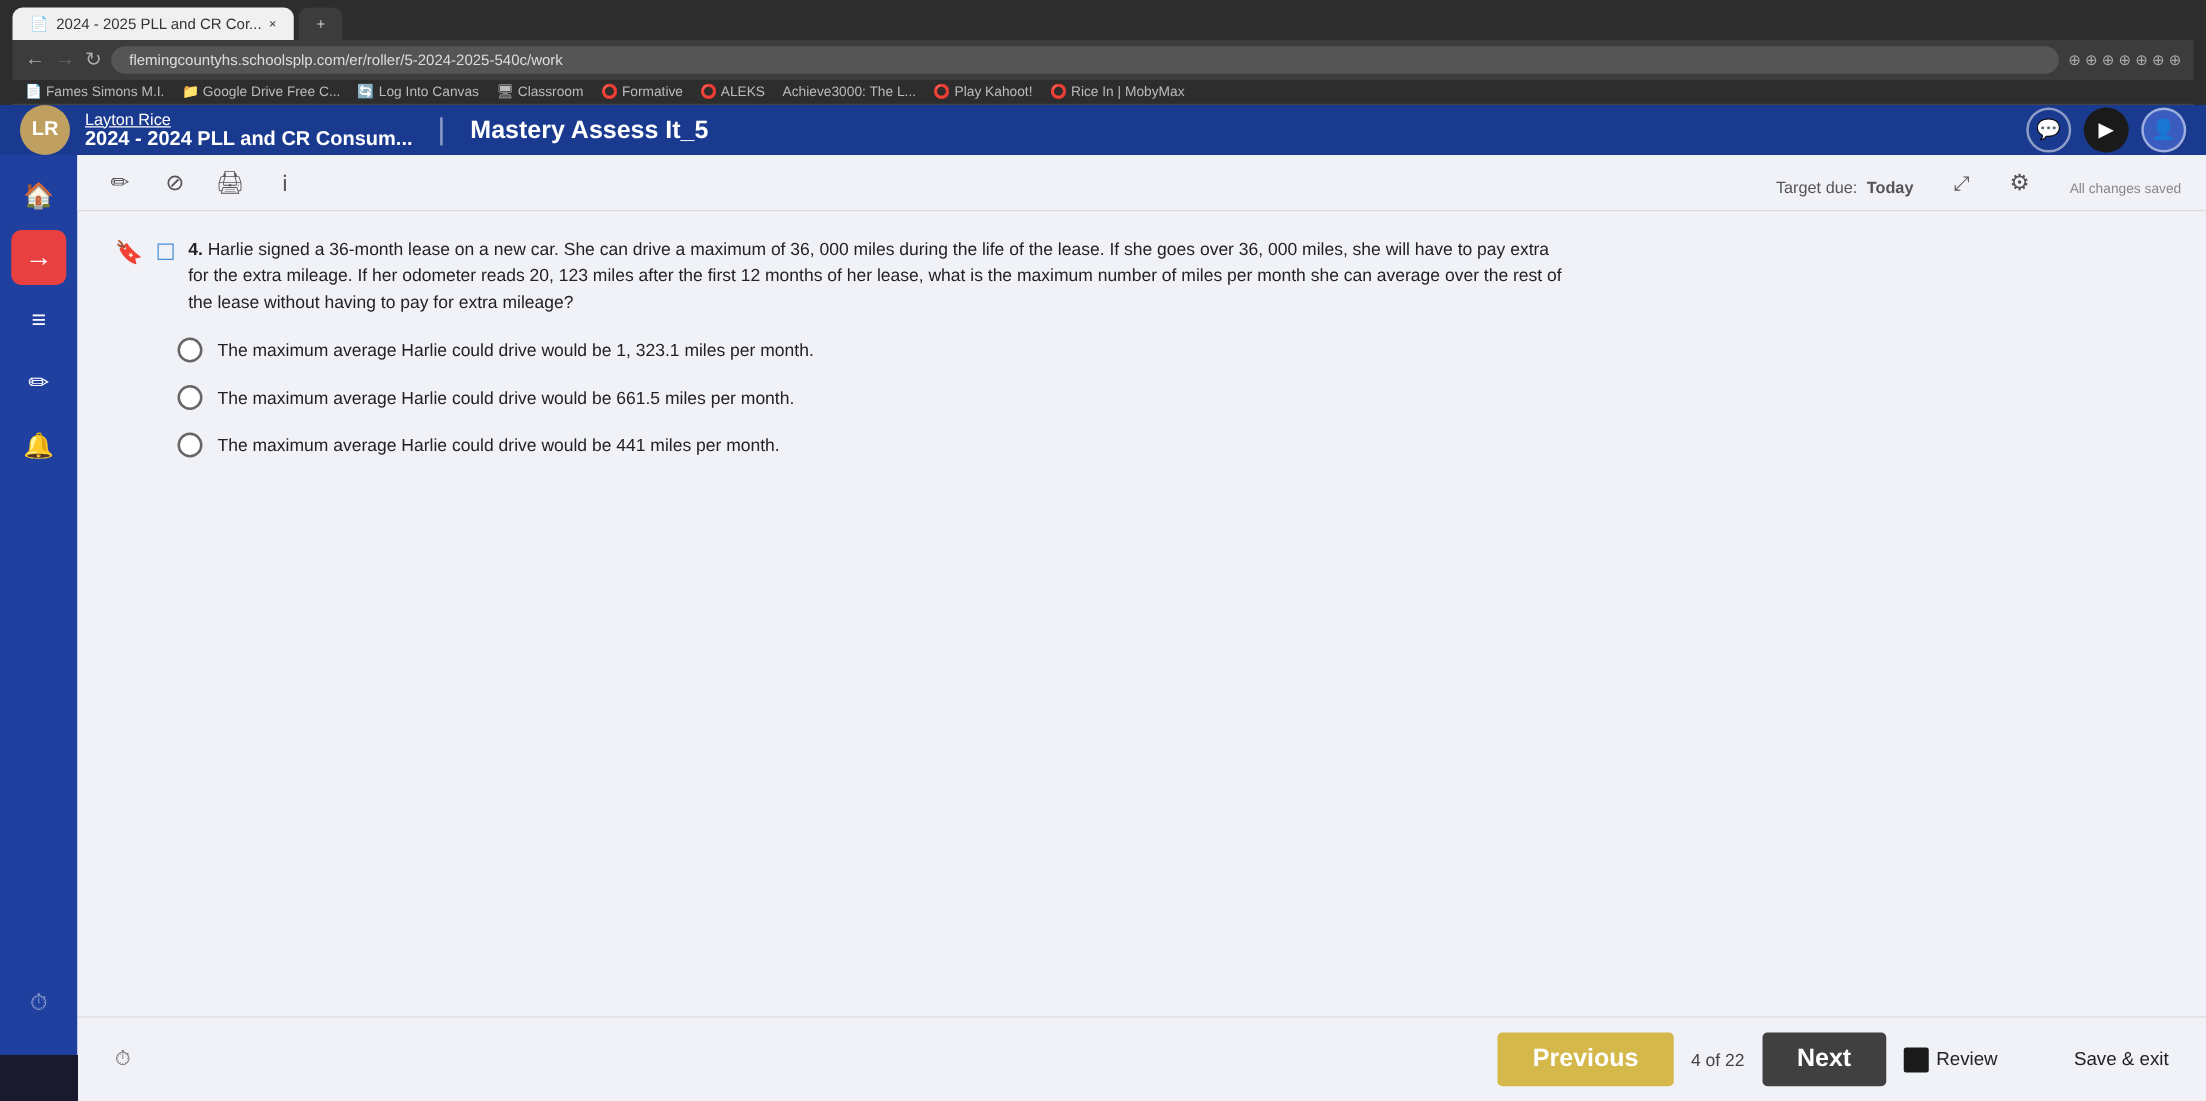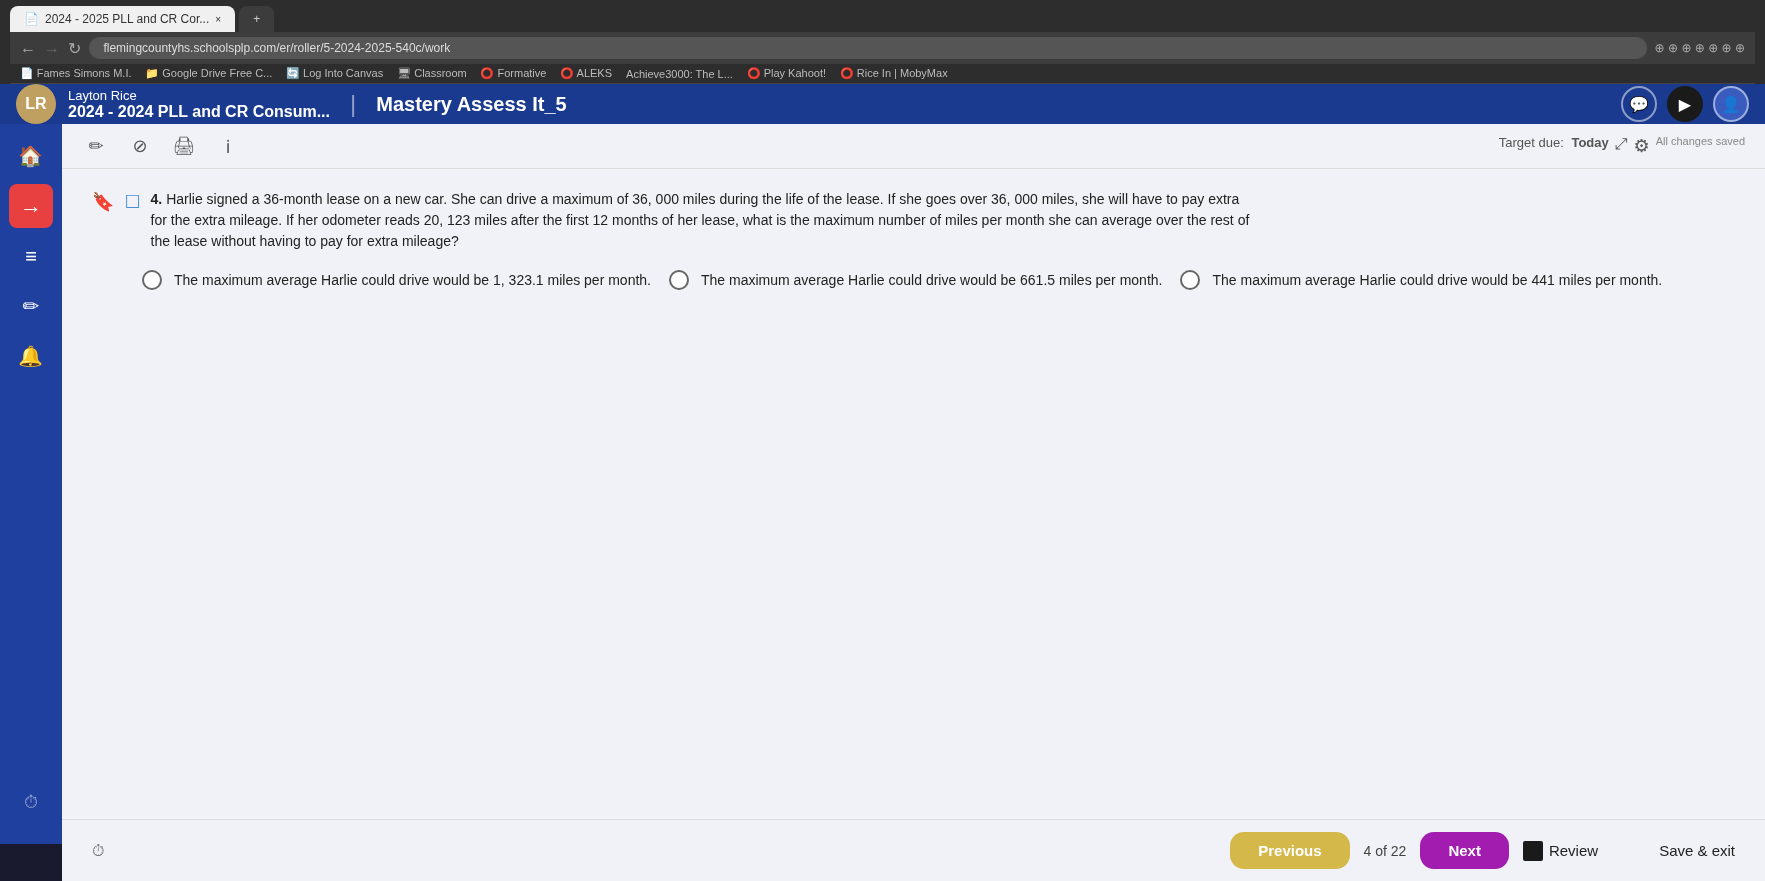--- a/index.html
+++ b/index.html
@@ -88,20 +88,21 @@
       color: white;
       font-weight: bold;
       font-size: 16px;
     }
     .app-title-block {
       color: white;
     }
     .app-title-block .user-name {
       font-size: 13px;
       font-weight: normal;
+      text-decoration: underline;
     }
     .app-title-block .course-title {
       font-size: 16px;
       font-weight: bold;
     }
     .divider-pipe {
       color: rgba(255,255,255,0.5);
       font-size: 24px;
       margin: 0 8px;
     }
@@ -221,21 +222,21 @@
       color: #222;
       line-height: 1.5;
       max-width: 1100px;
     }
     .question-num {
       font-weight: bold;
     }
     .answer-options {
       padding-left: 50px;
       display: flex;
-      flex-direction: row;
+      flex-direction: column;
       gap: 18px;
       margin-top: 10px;
     }
     .answer-option {
       display: flex;
       align-items: center;
       gap: 12px;
       cursor: pointer;
     }
     .radio-circle {
@@ -260,32 +261,32 @@
       background: #f0f2f8;
       border-top: 1px solid #ddd;
       padding: 12px 30px;
       display: flex;
       align-items: center;
       justify-content: flex-end;
       gap: 14px;
     }
     .nav-btn {
       padding: 10px 28px;
-      border-radius: 14px;
+      border-radius: 4px;
       border: none;
-      font-size: 15px;
+      font-size: 20px;
       font-weight: 600;
       cursor: pointer;
     }
     .nav-btn.previous {
       background: #d4b84a;
       color: white;
     }
     .nav-btn.next {
-      background: #a21caf;
+      background: #404040;
       color: white;
     }
     .page-indicator {
       font-size: 14px;
       color: #444;
       font-weight: 500;
     }
     .review-btn {
       display: flex;
       align-items: center;
@@ -382,21 +383,21 @@
   </div>
 
   <div class="content-area">
 
     <div class="content-toolbar">
       <div class="toolbar-icon">✏</div>
       <div class="toolbar-icon">⊘</div>
       <div class="toolbar-icon">🖨</div>
       <div class="toolbar-icon">ℹ</div>
 
-      <div style="margin-left:auto;display:flex;align-items:flex-start;gap:6px;">
+      <div style="margin-left:auto;display:flex;align-items:flex-end;gap:32px;">
         <div style="font-size:13px;color:#555;">
           <span>Target due:</span>
           <strong style="margin-left:4px;">Today</strong>
         </div>
         <span style="font-size:16px;color:#555;cursor:pointer;">⤢</span>
         <span style="font-size:18px;color:#555;cursor:pointer;">⚙</span>
         <div style="font-size:11px;color:#888;">All changes saved</div>
       </div>
     </div>
 

